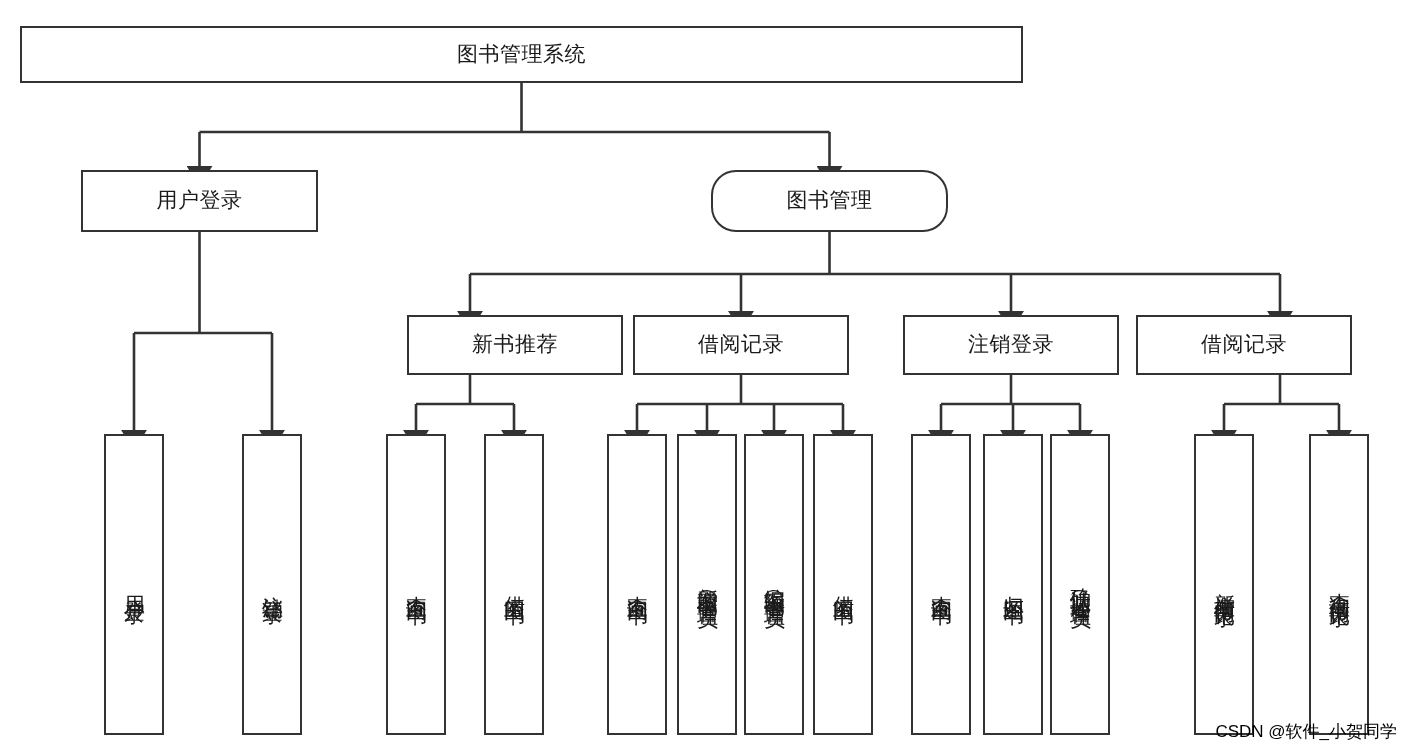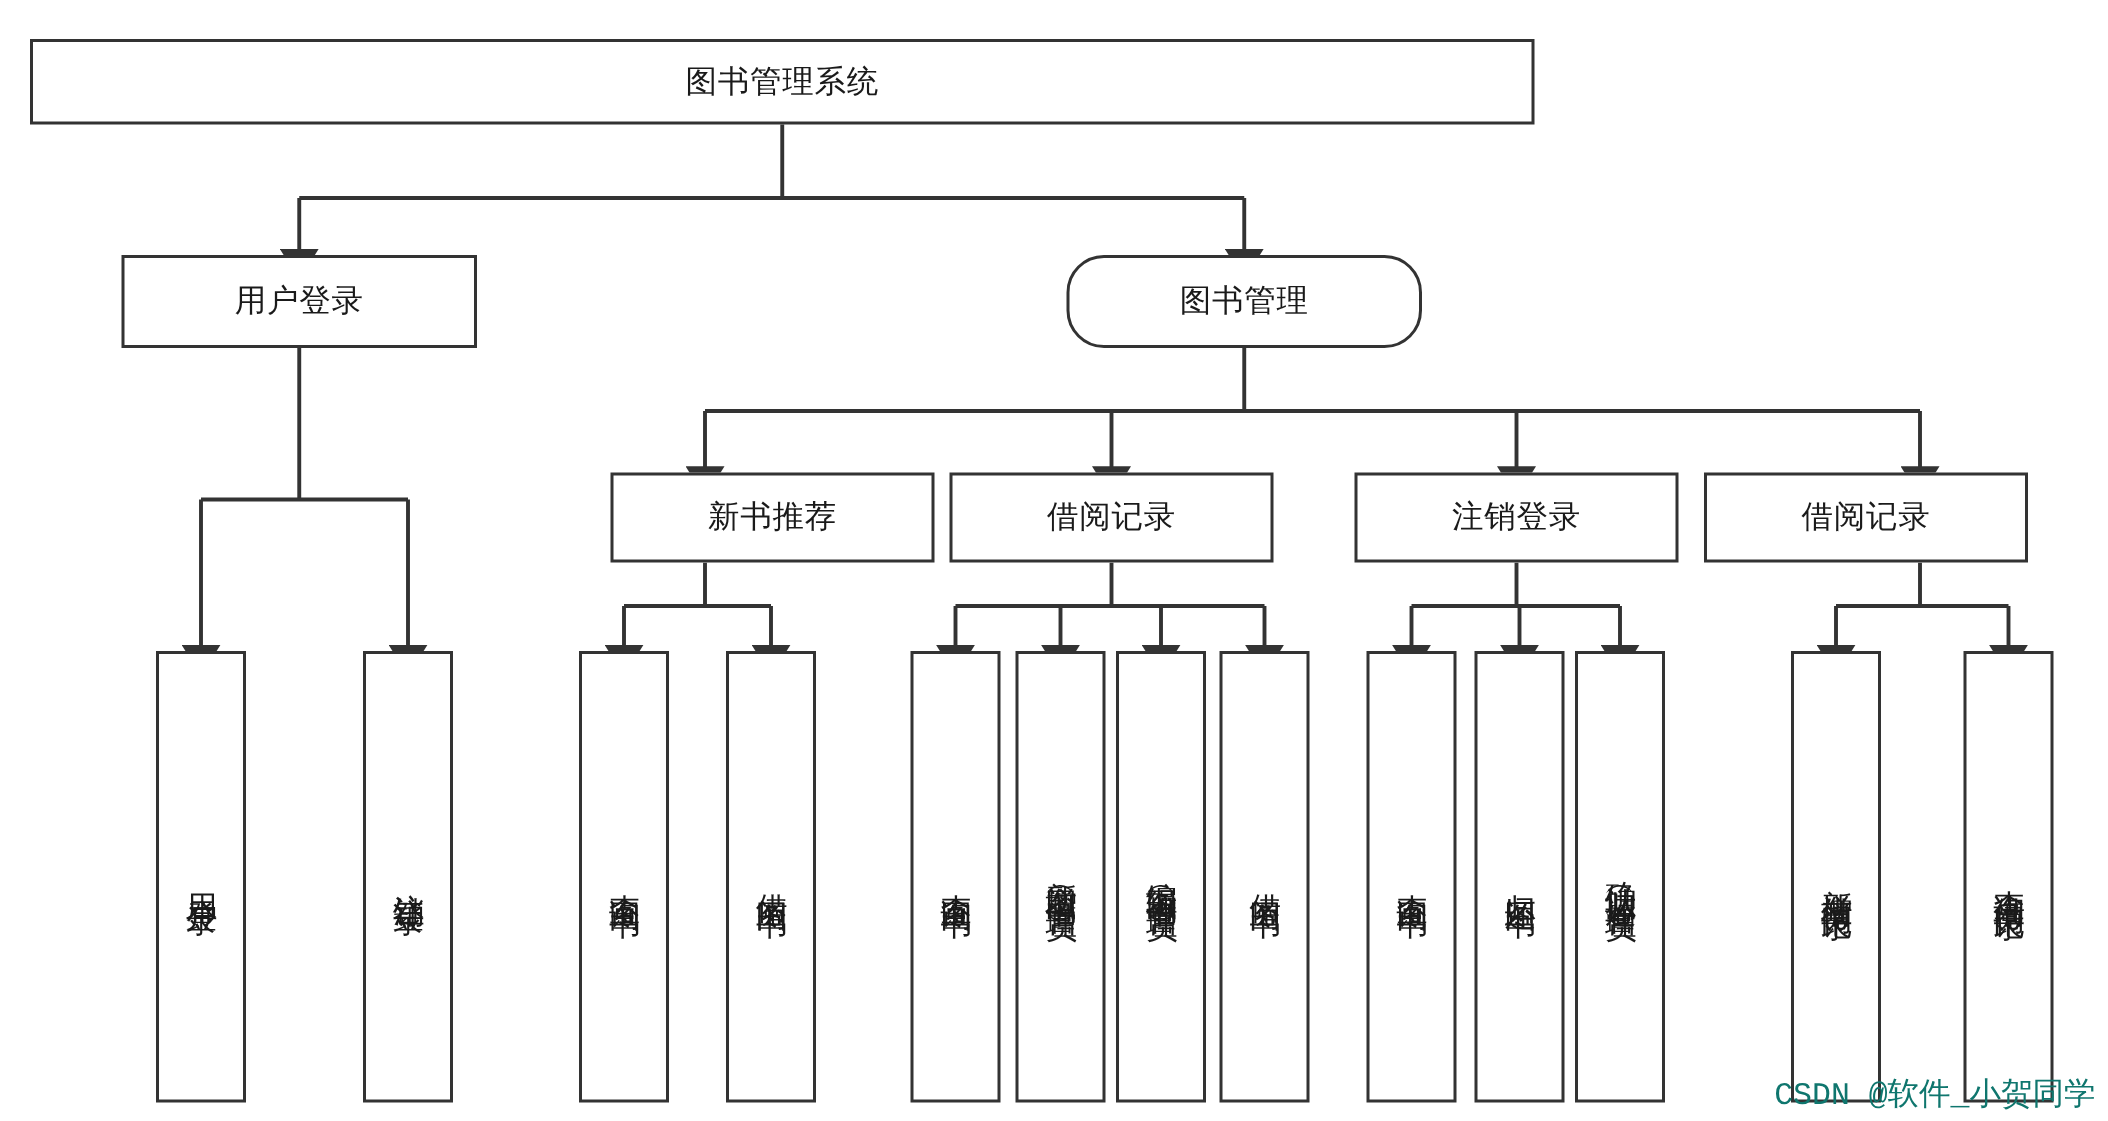--- a/index.html
+++ b/index.html
@@ -52,25 +52,25 @@
     writing-mode: vertical-rl;
     text-orientation: upright;
     font-size: 21px;
     letter-spacing: 3px;
     line-height: 1;
   }
   #watermark {
     position: absolute;
     right: 8px;
     bottom: 4px;
-    font-size: 21px;
-    color: #0f766e;
+    font-size: 17px;
+    color: #000000;
     z-index: 5;
     white-space: pre;
-    font-family: Liberation Mono, monospace;
+    font-family: Liberation Sans, sans-serif;
   }
 </style>
 </head>
 <body>
 
 <div id="canvas">
 
   <svg id="edges" viewBox="0 0 1405 747" xmlns="http://www.w3.org/2000/svg">
     <defs>
       <marker id="arrowhead" markerWidth="9" markerHeight="10" refX="1.2" refY="5" orient="auto" markerUnits="strokeWidth">

